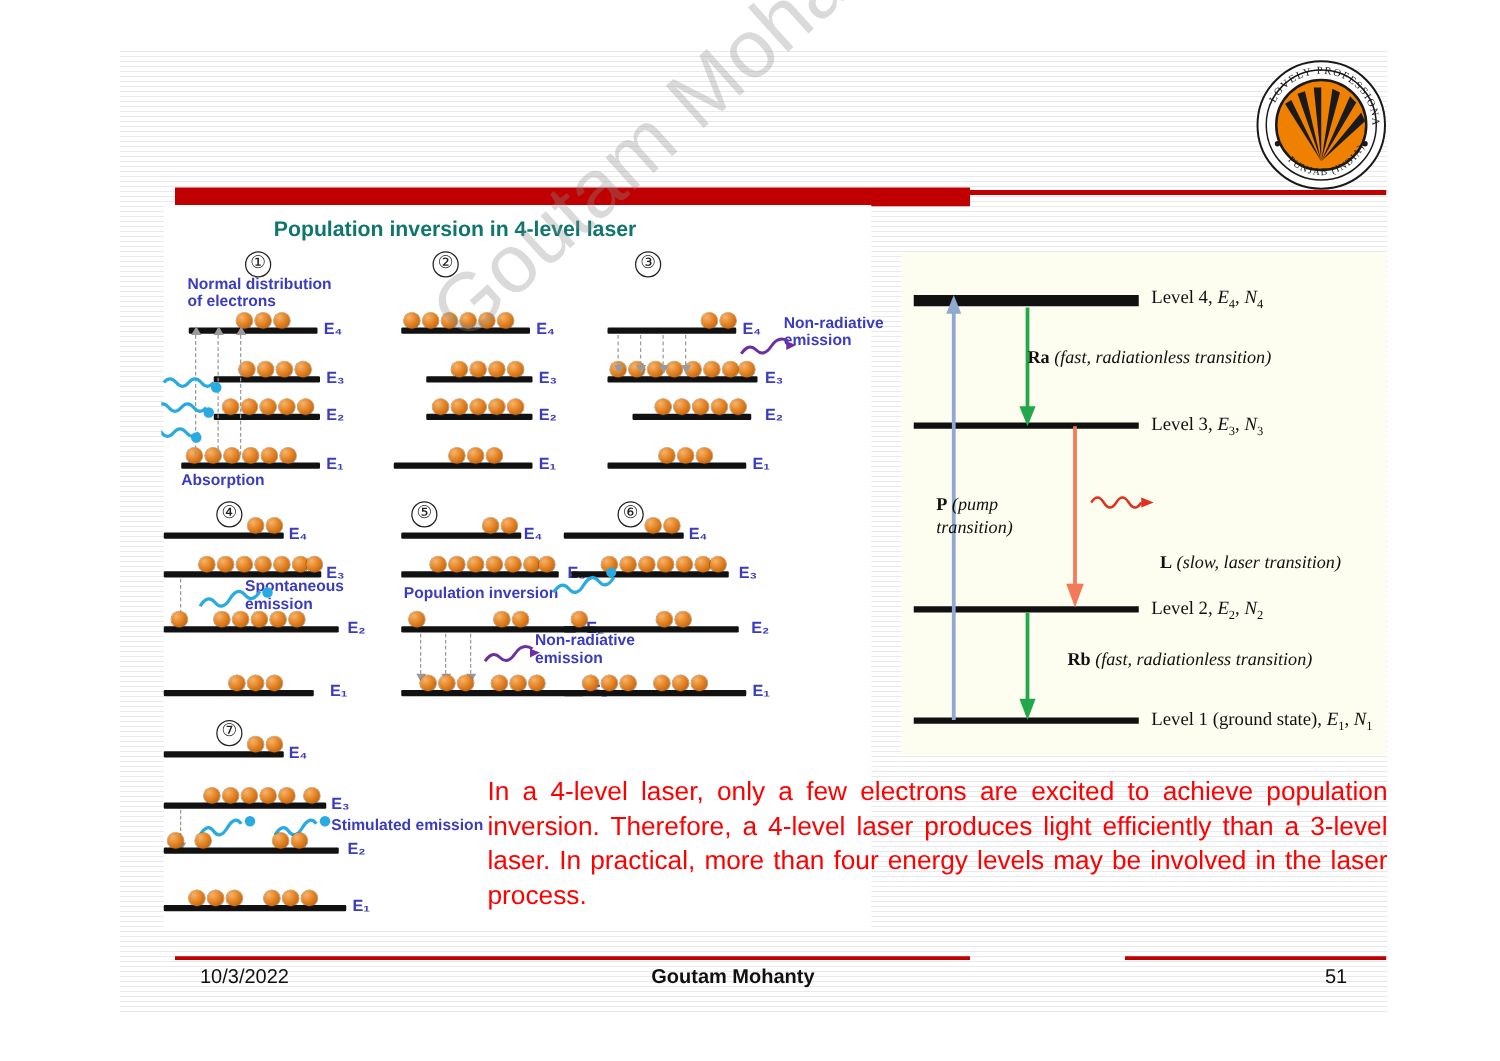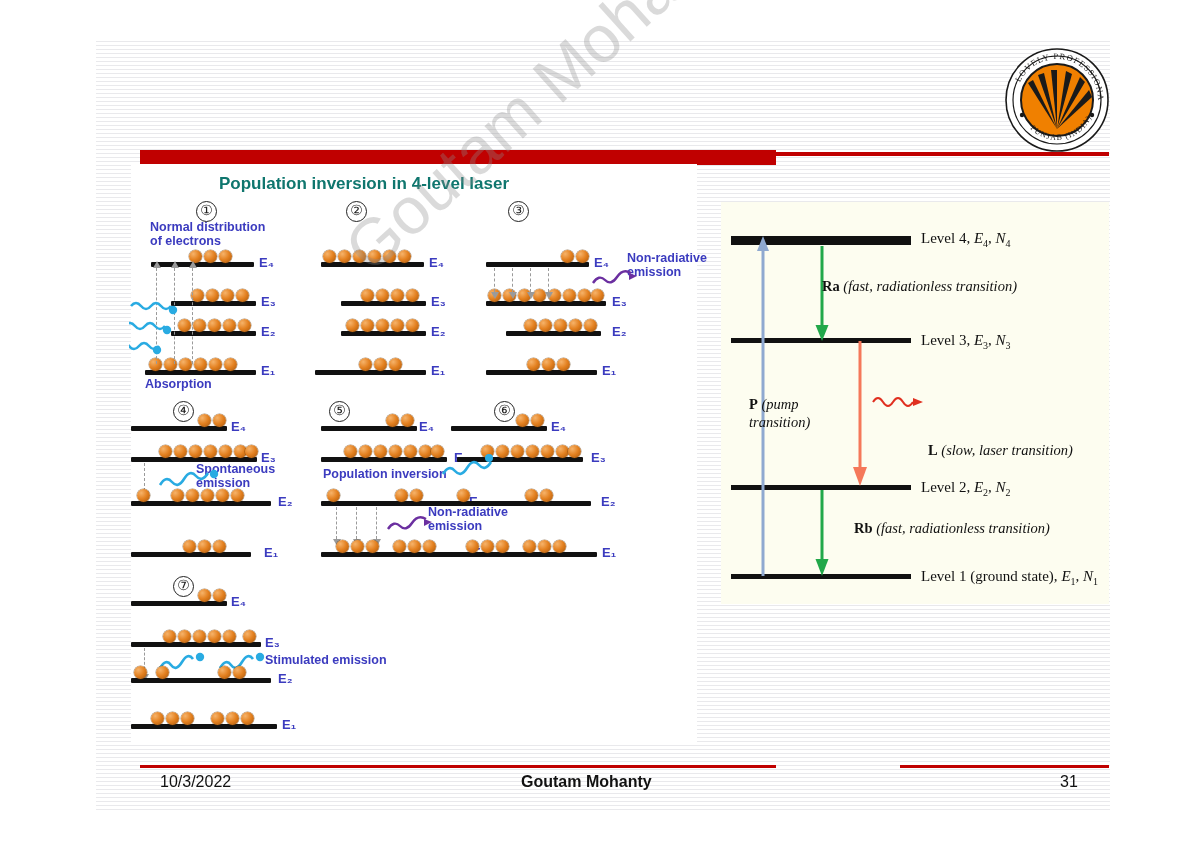--- a/index.html
+++ b/index.html
@@ -494,22 +494,23 @@
     <div class="lvltext" style="left:200px;top:277px;">Level 2, <i>E</i><sub>2</sub>, <i>N</i><sub>2</sub></div>
     <div class="lvltext" style="left:200px;top:366px;">Level 1 (ground state), <i>E</i><sub>1</sub>, <i>N</i><sub>1</sub></div>
 
     
     <div class="translbl" style="left:101px;top:76px;"><b>Ra</b> <i>(fast, radiationless transition)</i></div>
     <div class="translbl" style="left:28px;top:193px;line-height:1.25;"><b>P</b> <i>(pump<br>transition)</i></div>
     <div class="translbl" style="left:207px;top:192px;margin-top:48px;"><b>L</b> <i>(slow, laser transition)</i></div>
     <div class="translbl" style="left:117px;top:318px;margin-left:16px;"><b>Rb</b> <i>(fast, radiationless transition)</i></div>
   </div>
 
+  <div id="para">In a 4-level laser, only a few electrons are excited to achieve population inversion. Therefore, a 4-level laser produces light efficiently than a 3-level laser. In practical, more than four energy levels may be involved in the laser process.</div>
 
   <div id="footer-rule"></div>
   <div id="footer-rule2"></div>
   <div class="foot" id="foot-date">10/3/2022</div>
   <div class="foot" id="foot-name">Goutam Mohanty</div>
-  <div class="foot" id="foot-page">31</div>
+  <div class="foot" id="foot-page">51</div>
 
   <div id="watermark">Goutam Mohanty</div>
 
 </div>
 
 </body></html>

